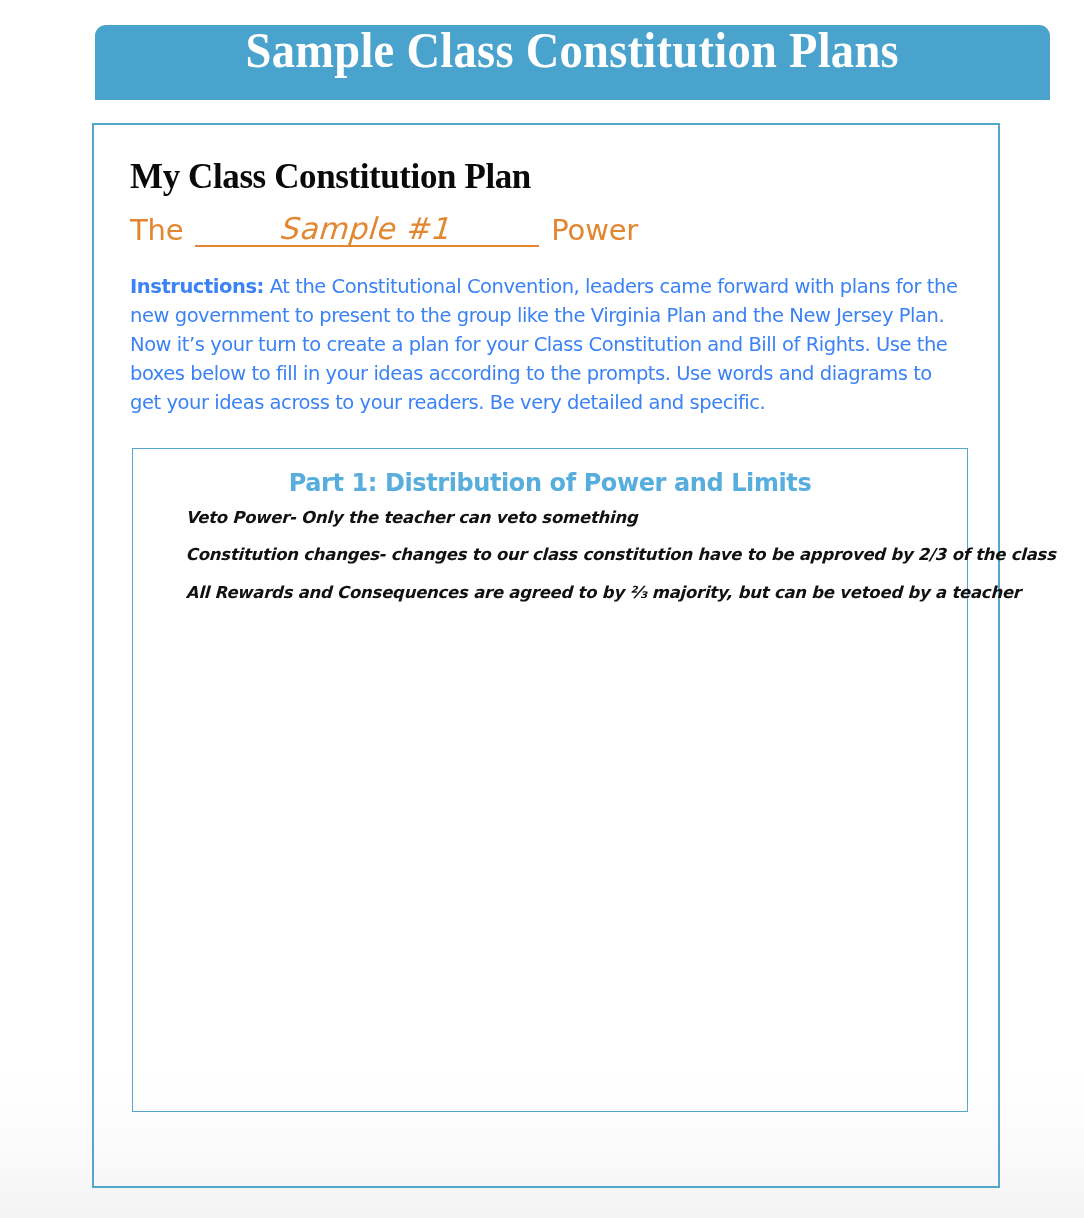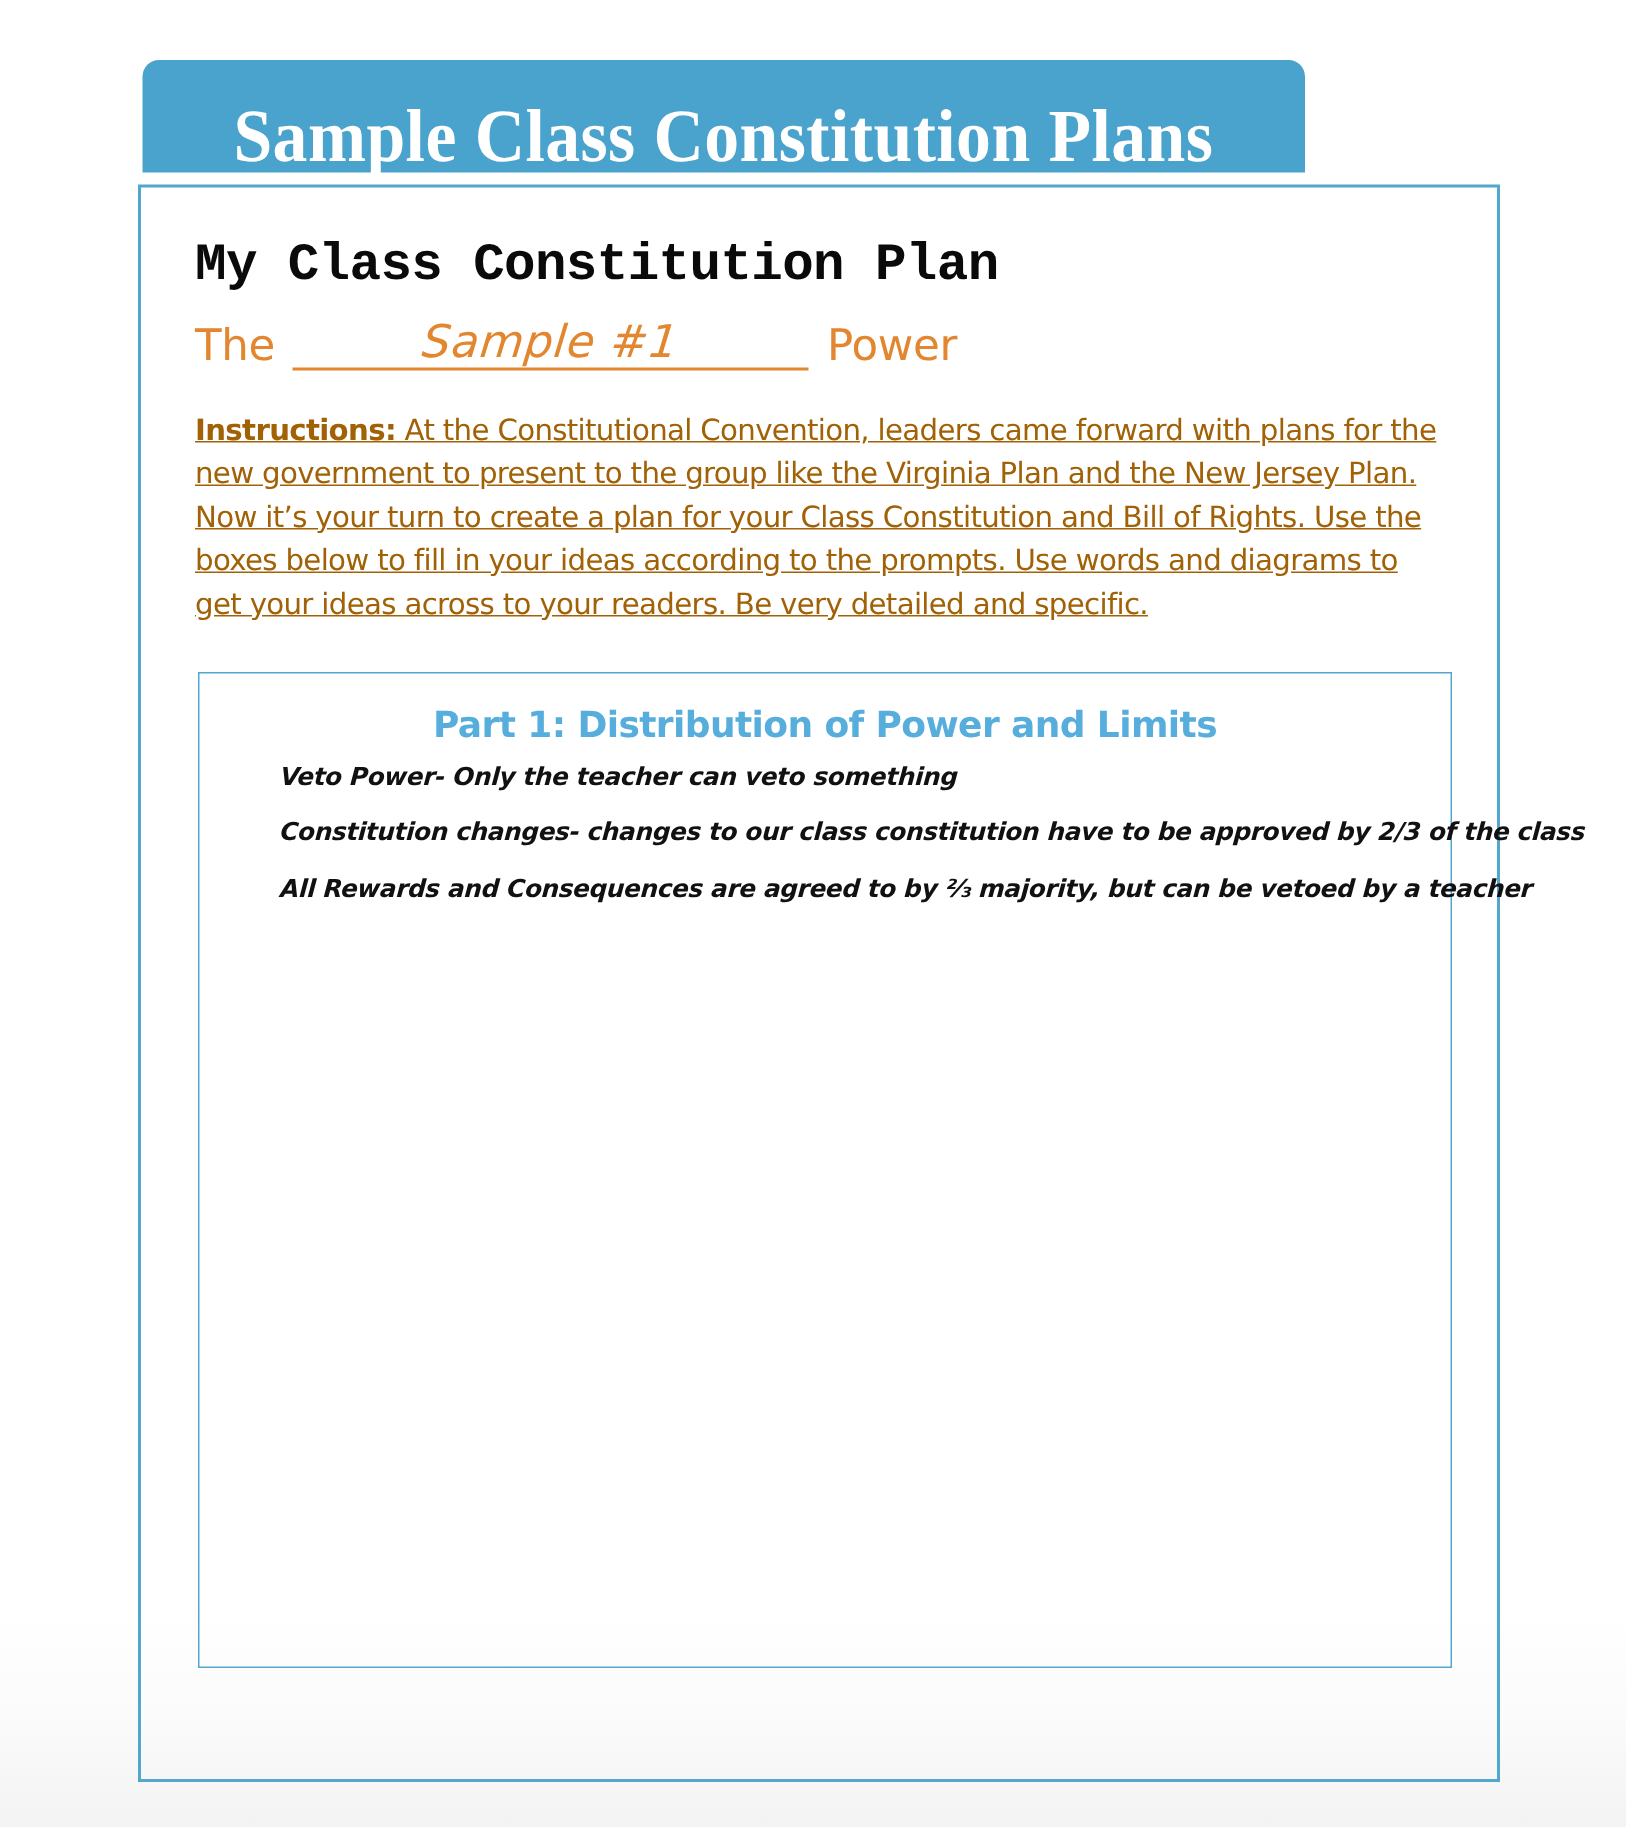--- a/index.html
+++ b/index.html
@@ -13,27 +13,27 @@
     font-family: "Liberation Sans", sans-serif;
     position: relative;
     overflow: hidden;
     background: linear-gradient(to bottom, #ffffff 0%, #ffffff 88%, #fbfbfb 94%, #f3f3f3 100%);
   }
 
   
   .banner {
     position: absolute;
     left: 95px;
-    top: 40px;
-    width: 775px;
+    top: 25px;
+    width: 955px;
     height: 75px;
     background: #4aa3cc;
     border-radius: 11px 11px 0 0;
     display: flex;
-    align-items: flex-end;
+    align-items: flex-start;
     justify-content: center;
   }
   .banner-title {
     color: #ffffff;
     font-family: "Liberation Serif", "DejaVu Serif", serif;
     font-size: 50px;
     font-weight: 700;
     letter-spacing: 0.3px;
     line-height: 1;
     transform: scaleX(0.93);
@@ -50,21 +50,21 @@
     border: 2px solid #53a6cc;
     box-sizing: border-box;
     background: transparent;
   }
 
   .page-inner {
     padding: 32px 36px 0 36px;
   }
 
   .doc-title {
-    font-family: Liberation Mono, monospace;
+    font-family: Liberation Serif, serif;
     font-size: 35px;
     font-weight: 700;
     color: #0a0a0a;
     letter-spacing: -0.4px;
     margin: 0 0 16px 0;
     line-height: 1.15;
   }
 
   
   .plan-line {
@@ -102,25 +102,24 @@
     transform: skewX(-6deg);
     line-height: 1;
   }
   .plan-suffix { }
 
   
   .instructions {
     font-family: "DejaVu Sans", sans-serif;
     font-size: 19.5px;
     line-height: 1.48;
-    color: #a16207;
+    color: #3b82f6;
     margin: 0 0 30px 0;
     letter-spacing: -0.45px;
     max-width: 838px;
-    text-decoration: underline;
   }
   .instructions b { font-weight: 700; }
 
   
   .part-box {
     border: 1.6px solid #53a6cc;
     box-sizing: border-box;
     height: 664px;
     padding: 18px 18px 0 18px;
     margin: 0 0 0 2px;

